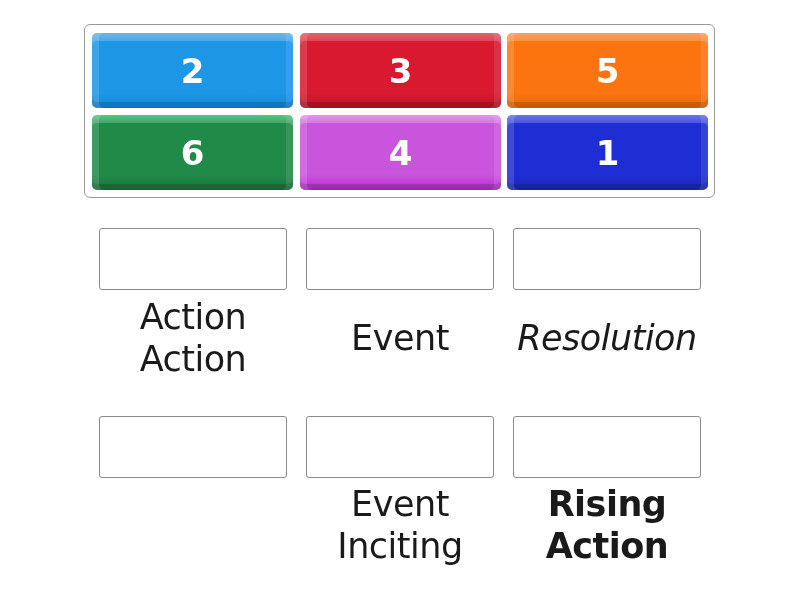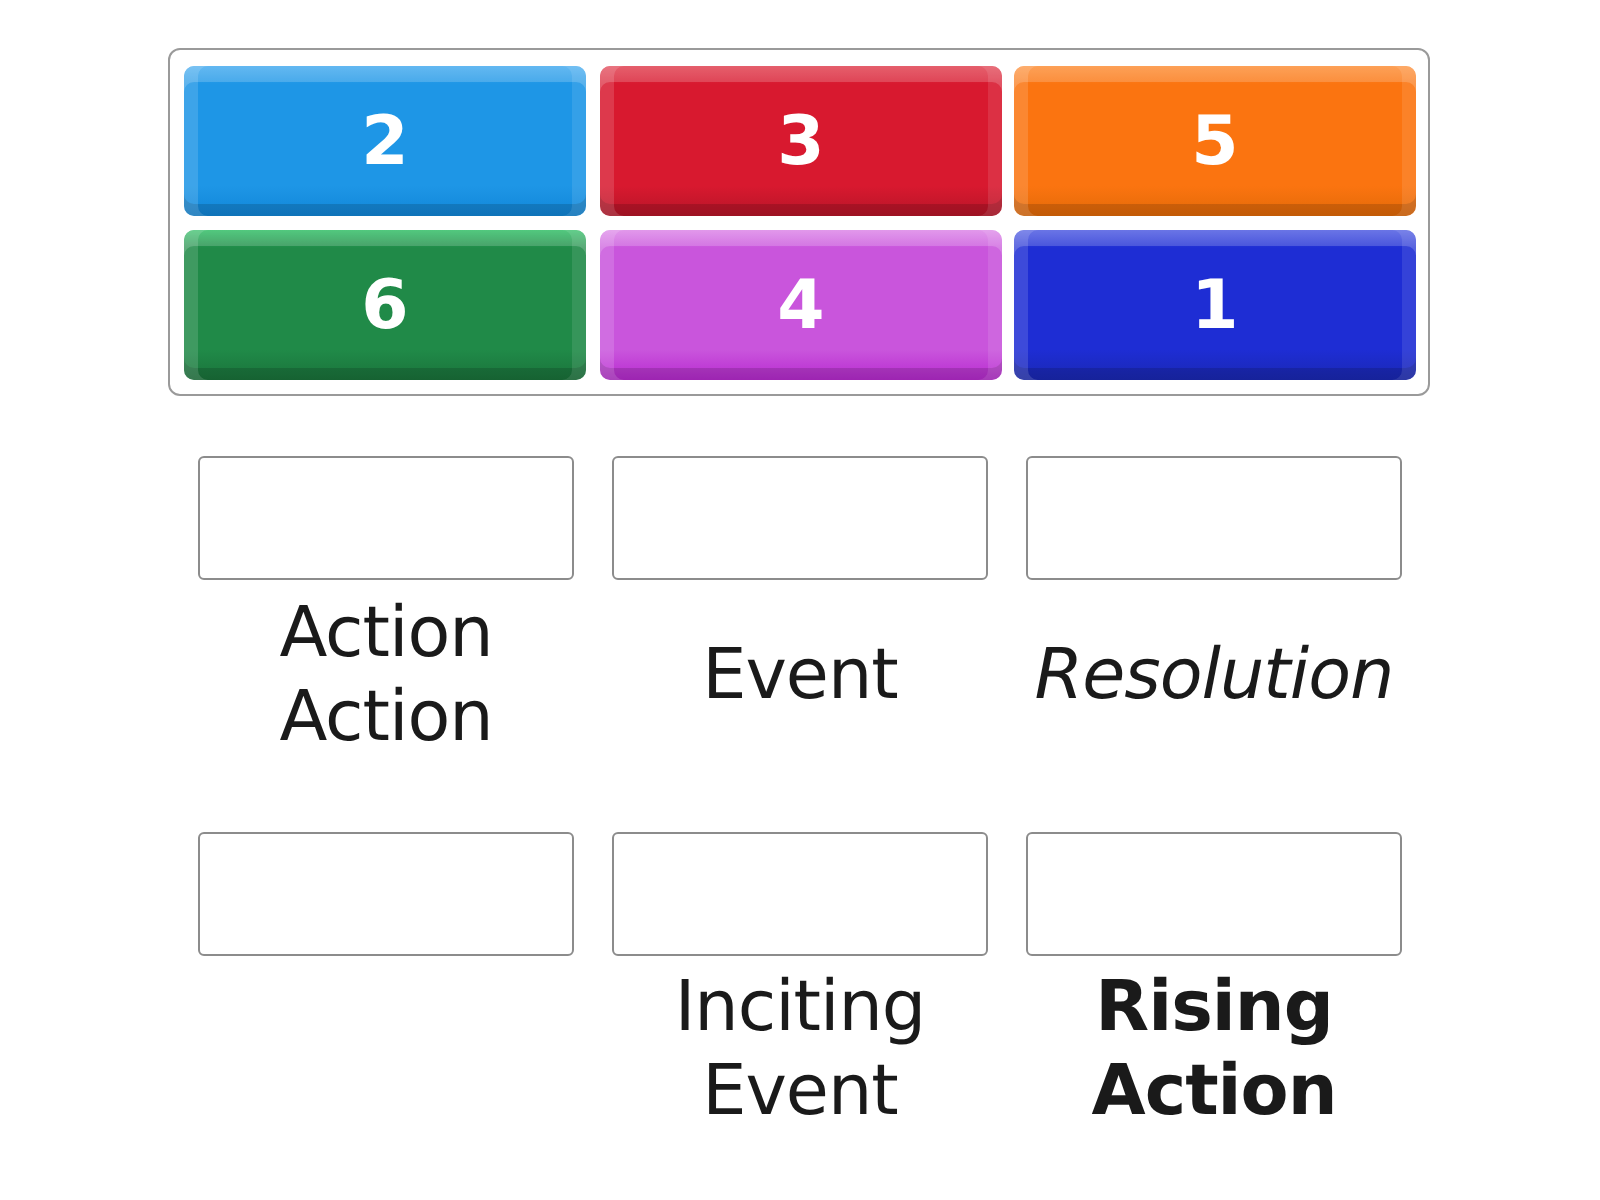--- a/index.html
+++ b/index.html
@@ -113,22 +113,22 @@
 
   <div class="drop-box" style="left:513px; top:228px;"></div>
   <div class="drop-label" style="left:502px; top:317px;font-style:italic;">
     <div>Resolution</div>
   </div>
 
   <div class="drop-box" style="left:99px; top:416px;"></div>
 
   <div class="drop-box" style="left:306px; top:416px;"></div>
   <div class="drop-label" style="left:295px; top:483px;">
+    <div>Event</div>
     <div>Inciting</div>
-    <div>Event</div>
   </div>
 
   <div class="drop-box" style="left:513px; top:416px;"></div>
   <div class="drop-label" style="left:502px; top:483px;font-weight:bold;">
     <div>Rising</div>
     <div>Action</div>
   </div>
 
 </div>
 

